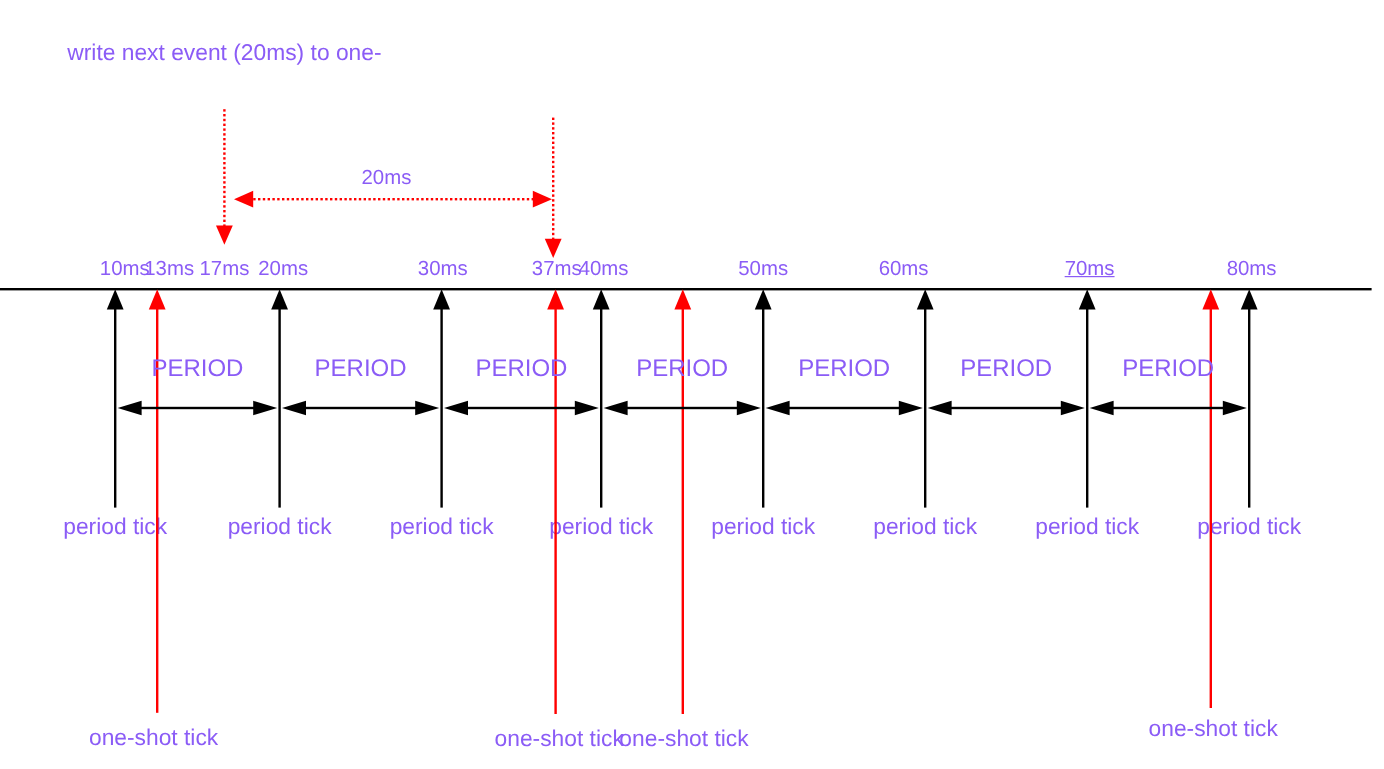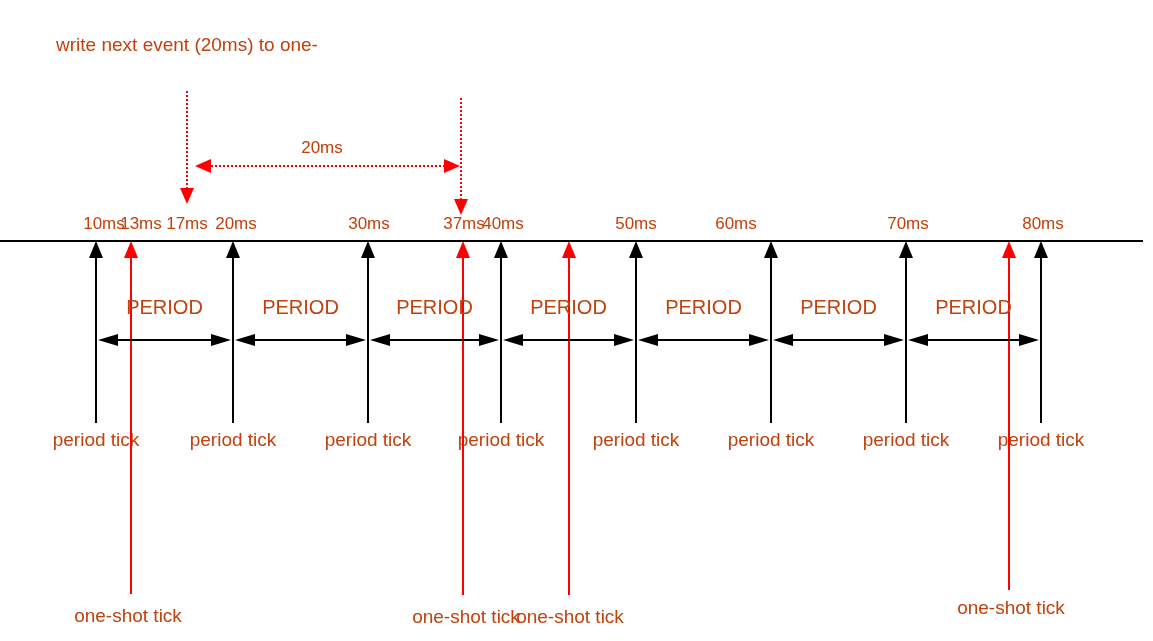--- a/index.html
+++ b/index.html
@@ -1,21 +1,21 @@
 <!DOCTYPE html>
 <html><head>
 <meta charset="utf-8">
 <style>
   html,body{margin:0;padding:0;background:#ffffff;}
   #canvas{
     position:relative;
     width:1153px;height:641px;
     background:#ffffff;
     font-family:"Liberation Sans", sans-serif;
-    color:#c2410c;
+    color:#8b5cf6;
     overflow:hidden;
   }
   .lbl{position:absolute;transform:translateX(-50%);white-space:nowrap;}
   .time-lbl{font-size:17px;top:214px;}
   .tick-lbl{font-size:19px;}
   .oneshot-lbl{font-size:19px;}
   .period-lbl{font-size:20px;top:296px;}
   .span20-lbl{font-size:17px;left:322px;top:138px;}
 
   .timeline-line{position:absolute;left:0;top:240px;width:1143px;height:2px;background:#000;}
@@ -68,22 +68,22 @@
 
   <div id="diagram-layer">
       <div class="lbl time-lbl" style="left: 104px;">10ms</div>
       <div class="lbl time-lbl" style="left: 141px;">13ms</div>
       <div class="lbl time-lbl" style="left: 187px;">17ms</div>
       <div class="lbl time-lbl" style="left: 236px;">20ms</div>
       <div class="lbl time-lbl" style="left: 369px;">30ms</div>
       <div class="lbl time-lbl" style="left: 464px;">37ms</div>
       <div class="lbl time-lbl" style="left: 503px;">40ms</div>
       <div class="lbl time-lbl" style="left: 636px;">50ms</div>
-      <div class="lbl time-lbl" style="left: 736px;">60ms</div>
-      <div class="lbl time-lbl" style="left: 908px;">70ms</div>
+      <div class="lbl time-lbl" style="left: 753px;">60ms</div>
+      <div class="lbl time-lbl" style="left: 908px; text-decoration: underline;">70ms</div>
       <div class="lbl time-lbl" style="left: 1043px;">80ms</div>
       <div class="shaft black-shaft" style="left: 95px;"></div>
       <div class="head up-black" style="left: 89px;"></div>
       <div class="lbl tick-lbl" style="left: 96px; top: 429px;">period tick</div>
       <div class="shaft black-shaft" style="left: 232px;"></div>
       <div class="head up-black" style="left: 226px;"></div>
       <div class="lbl tick-lbl" style="left: 233px; top: 429px;">period tick</div>
       <div class="shaft black-shaft" style="left: 367px;"></div>
       <div class="head up-black" style="left: 361px;"></div>
       <div class="lbl tick-lbl" style="left: 368px; top: 429px;">period tick</div>

